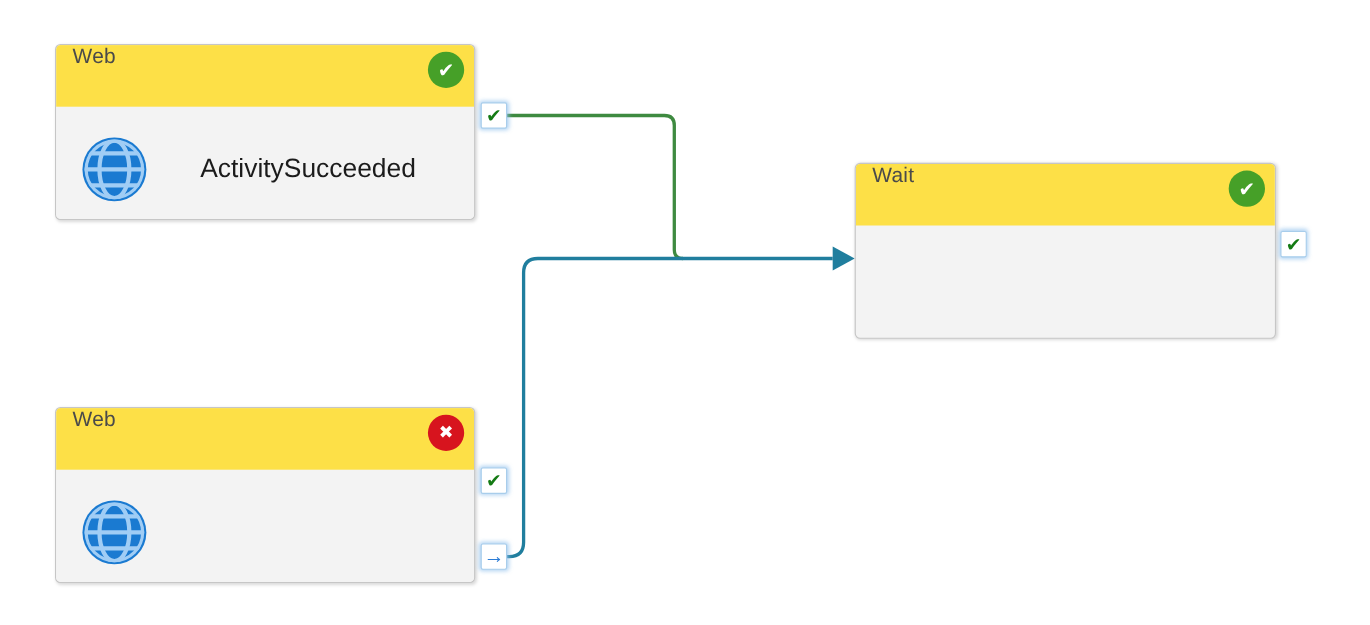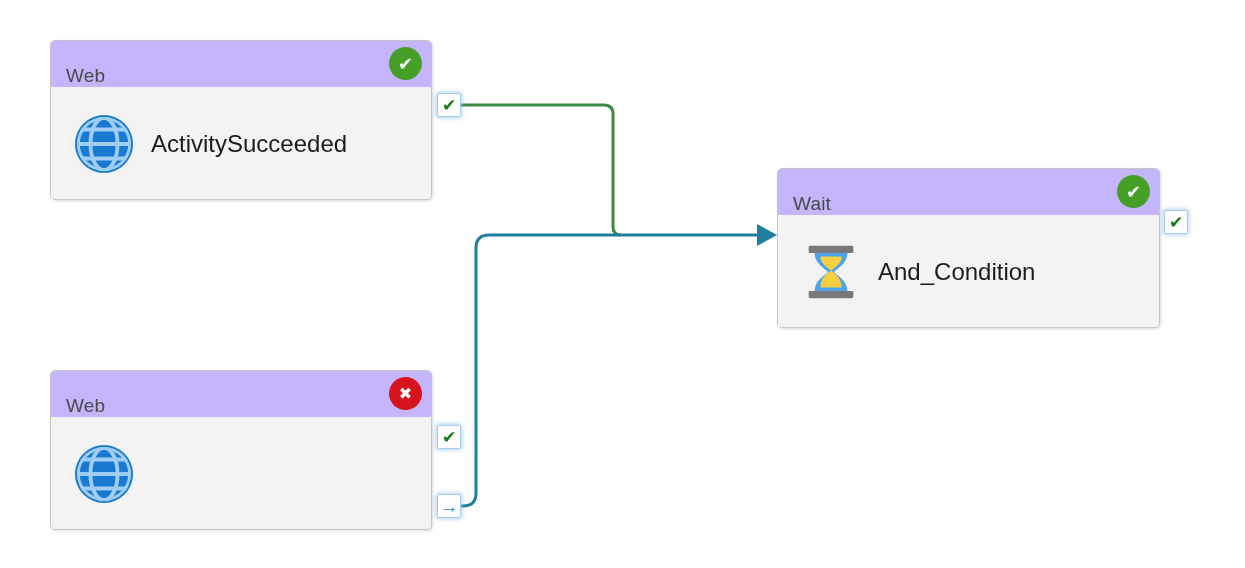--- a/index.html
+++ b/index.html
@@ -28,24 +28,24 @@
     position: absolute;
     border: 1px solid #c6c6c6;
     border-radius: 5px;
     background: #f3f3f3;
     box-shadow: 1px 1px 3px rgba(0,0,0,0.15);
     box-sizing: border-box;
     overflow: hidden;
   }
   .node-header {
     position: relative;
-    height: 46px;
-    background: #c4b5fd;
+    height: 56px;
+    background: #fde047;
     display: flex;
-    align-items: flex-end;
+    align-items: flex-start;
     padding-left: 15px;
     box-sizing: border-box;
   }
   .node-type {
     font-size: 19px;
     color: #4a4a4a;
     letter-spacing: 0.2px;
   }
   .badge {
     position: absolute;
@@ -64,20 +64,21 @@
   }
   .badge.success { background: #46a028; }
   .badge.fail    { background: #d7141e; font-size: 16px; }
   .node-body {
     height: 113px;
     display: flex;
     align-items: center;
     padding-left: 22px;
     box-sizing: border-box;
     background: #f3f3f3;
+    gap: 31px;
   }
   .activity-icon {
     width: 62px;
     height: 62px;
     flex: 0 0 62px;
     margin-right: 16px;
     display: flex;
     align-items: center;
     justify-content: center;
   }
@@ -166,37 +167,26 @@
             <ellipse cx="32" cy="32" rx="14" ry="27"></ellipse>
             <line x1="2" y1="32" x2="62" y2="32"></line>
             <line x1="5" y1="17" x2="59" y2="17"></line>
             <line x1="5" y1="47" x2="59" y2="47"></line>
           </g>
         </svg>
       </span>
     </div>
   </div>
 
-  <div class="node" style="left:777px; top:168px; width:383px; height:160px;">
+  <div class="node" style="left:777px; top:148px; width:383px; height:160px;">
     <div class="node-header">
       <span class="node-type">Wait</span>
       <span class="badge success">
         <span>✔</span>
       </span>
-    </div>
-    <div class="node-body">
-      <span class="activity-icon">
-        <svg viewBox="0 0 64 64">
-          <path d="M15 12 H49 C49 23 39 28 35 32 C39 36 49 41 49 52 H15 C15 41 25 36 29 32 C25 28 15 23 15 12 Z" fill="#4da4ea"></path>
-          <path d="M21 16 H43 C43 23 36 27.5 32 30.5 C36 33.5 43 38 43 48 H21 C21 38 28 33.5 32 30.5 C28 27.5 21 23 21 16 Z" fill="#f6cf43"></path>
-          <rect x="9" y="5" width="46" height="7.5" rx="1.5" fill="#787878"></rect>
-          <rect x="9" y="51.5" width="46" height="7.5" rx="1.5" fill="#787878"></rect>
-        </svg>
-      </span>
-      <span class="node-name">And_Condition</span>
     </div>
   </div>
 
   <div class="port check" style="left:437px; top:93px;">✔</div>
 
   <div class="port check" style="left:437px; top:425px;">✔</div>
 
   <div class="port arrow" style="left:437px; top:494px;">→</div>
 
   <div class="port check" style="left:1164px; top:210px;">✔</div>

